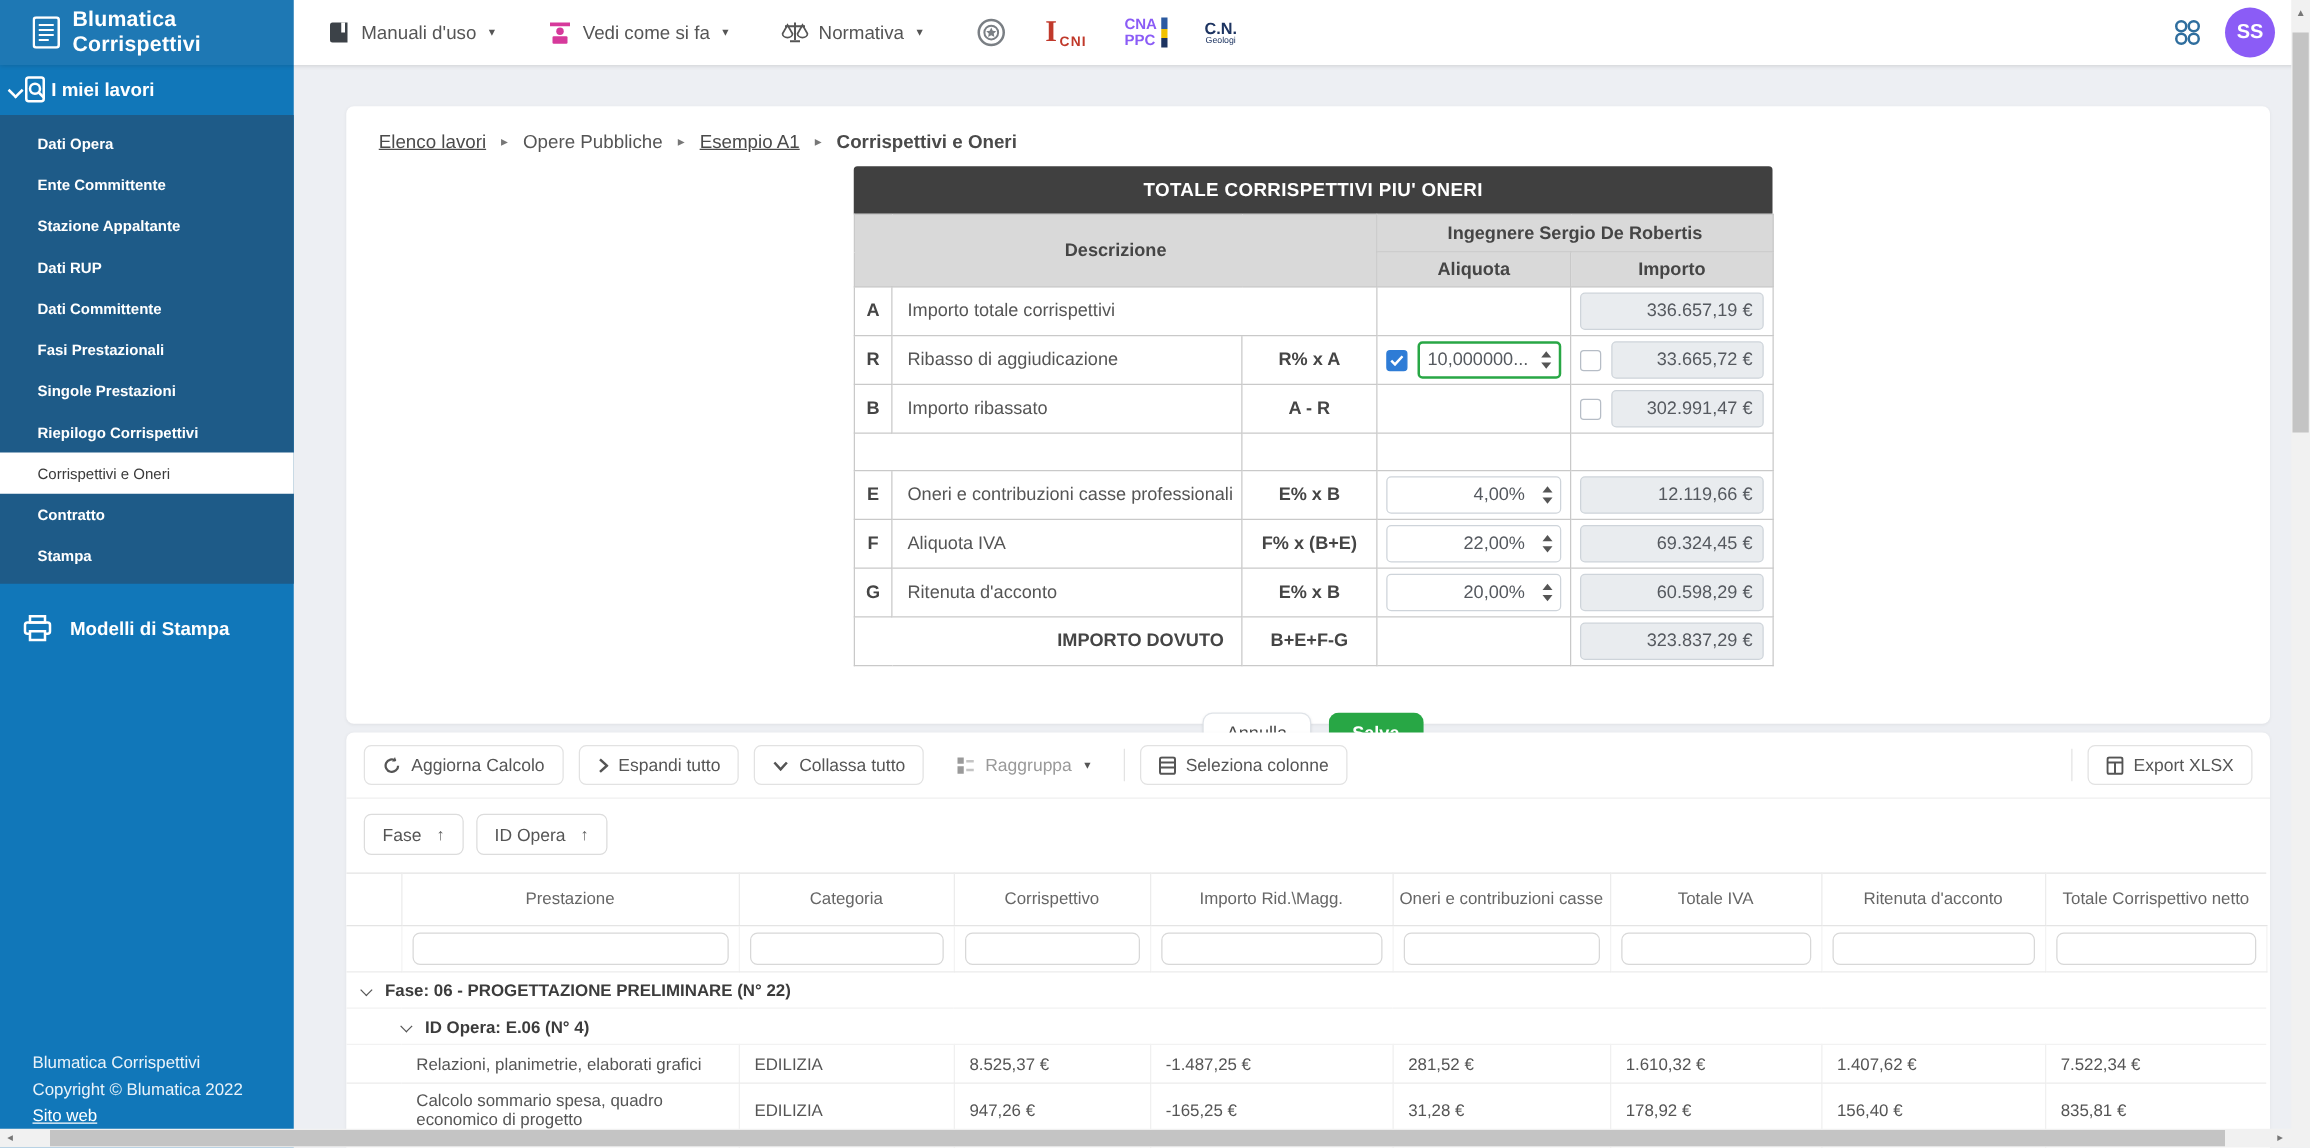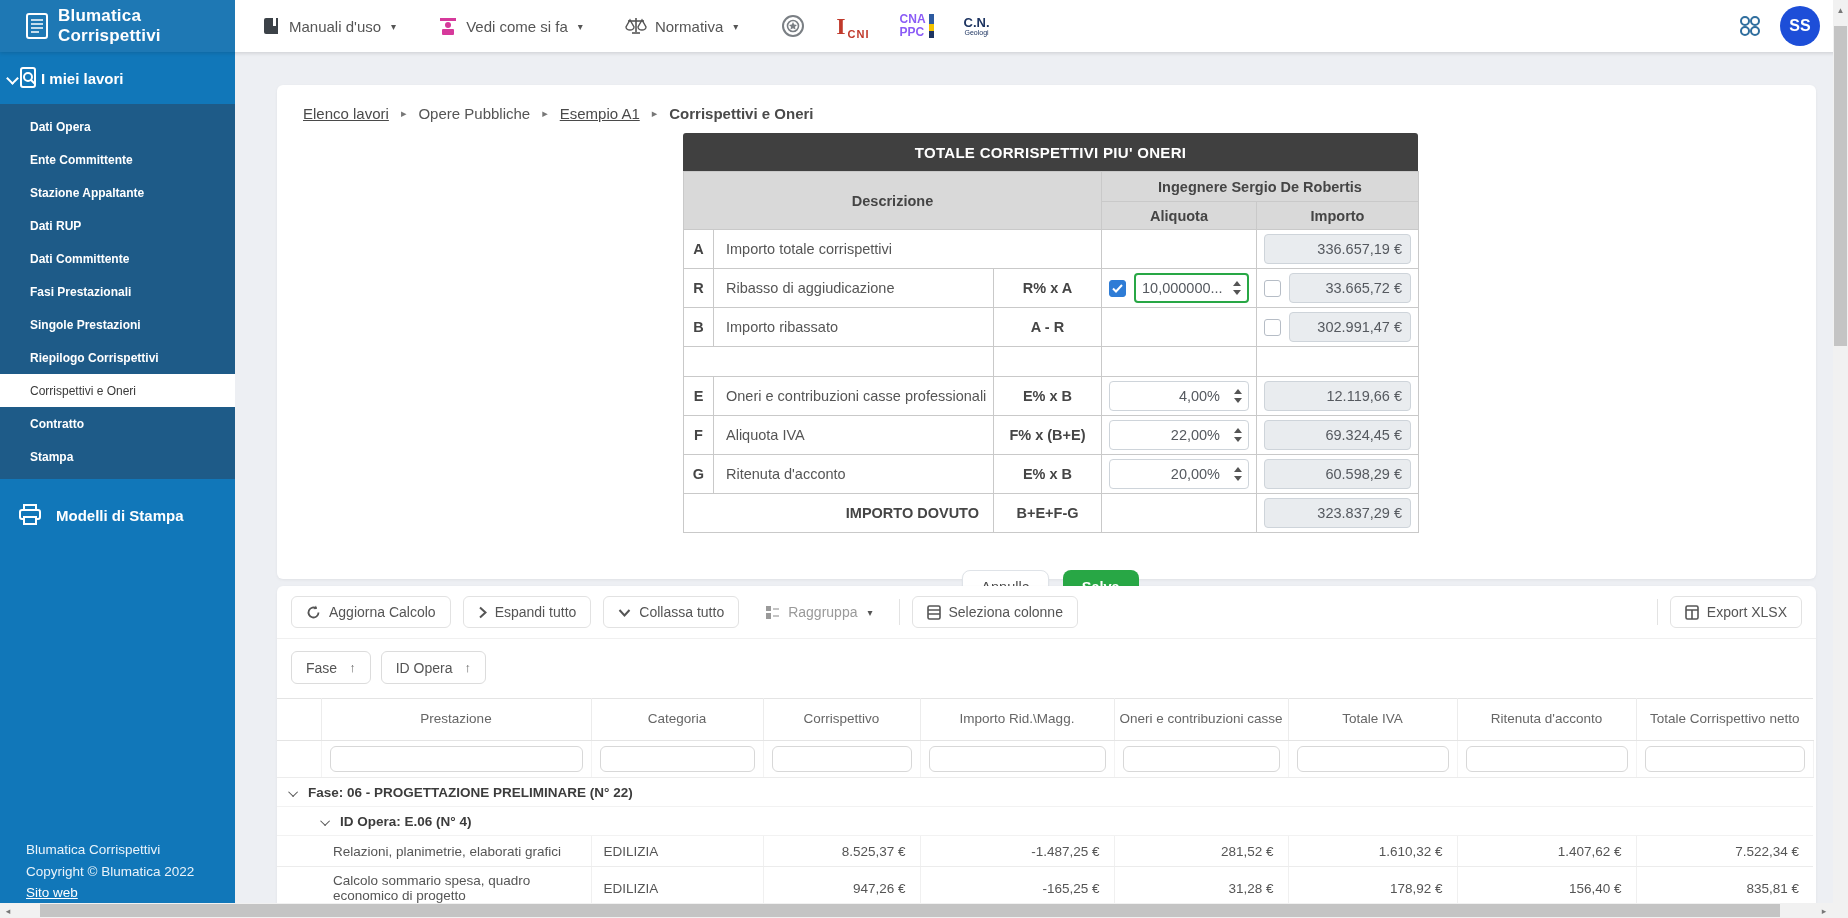--- a/index.html
+++ b/index.html
@@ -15,25 +15,25 @@
   .top-logos { display:flex; align-items:center; gap:30px; margin-left:42px; }
   .logo-cni { color:#c0392b; font-weight:700; display:flex; align-items:center; gap:2px; }
   .logo-cni .big-i { font-family:"Liberation Serif","DejaVu Serif",serif; font-size:24px; line-height:1; }
   .logo-cni .small { font-size:11px; letter-spacing:1px;margin-top:16px; }
   .logo-cna { color:#8b5cf6; font-weight:800; font-size:12px; line-height:1.05; display:flex; align-items:center; gap:3px; }
   .cna-bar { width:5px; height:24px; background:linear-gradient(#2c5aa0 0 40%, #f2c200 40% 70%, #1d3461 70% 100%); }
   .logo-cng { color:#1d3461; text-align:center; line-height:1; }
   .logo-cng .l1 { font-weight:800; font-size:13px; }
   .logo-cng .l2 { font-size:7px; }
   .top-right { margin-left:auto; display:flex; align-items:center; gap:18px; padding-right:28px; }
-  .avatar { width:40px; height:40px; border-radius:50%; background:#1d4ed8; color:#fff; font-size:16px; font-weight:700; display:flex; align-items:center; justify-content:center; }
+  .avatar { width:40px; height:40px; border-radius:50%; background:#8b5cf6; color:#fff; font-size:16px; font-weight:700; display:flex; align-items:center; justify-content:center; }
 
   
   .sidebar { position:absolute; left:0; top:52px; width:235px; height:866px; background:#1177b9; color:#fff; z-index:20; }
-  .side-section { display:flex; align-items:center; height:52px; padding-left:8px; font-size:15px; font-weight:700; }
+  .side-section { display:flex; align-items:center; height:40px; padding-left:8px; font-size:15px; font-weight:700; }
   .chev { width:9px; height:9px; border-left:2px solid #fff; border-bottom:2px solid #fff; transform:rotate(-45deg); display:inline-block; }
   .side-nav { background:#1e5b88; padding:6px 0; }
   .side-item { height:33px; display:flex; align-items:center; padding-left:30px; font-size:12px; font-weight:700; color:#fff; cursor:pointer; }
   .side-item.selected { background:#fff; color:#3a3a3a; font-weight:400; }
   .side-models { display:flex; align-items:center; gap:14px; height:48px; padding-left:18px; margin-top:12px; font-size:15px; font-weight:700; cursor:pointer; }
   .side-footer { position:absolute; left:0; bottom:14px; width:235px; padding-left:26px; font-size:13.5px; line-height:1.6; color:#eaf3fa; }
   .side-footer a { color:#fff; }
 
   
   .main { position:absolute; left:235px; top:52px; width:1598px; height:866px; }
@@ -89,21 +89,21 @@
   table.grid { width:1536px; border-collapse:collapse; table-layout:fixed; font-size:13.5px; color:#555; }
   table.grid th { font-weight:400; color:#666; border-top:1px solid #e4e4e4; border-bottom:1px solid #e4e4e4; border-right:1px solid #ececec; height:42px; text-align:center; line-height:1.25; background:#fff; }
   table.grid th:last-child { border-right:none; }
   .filter-cell { border-bottom:1px solid #ececec; border-right:1px solid #f3f3f3; padding:5px 8px; height:36px; }
   .filter-input { width:100%; height:26px; border:1px solid #d8d8d8; border-radius:6px; background:#fff; outline:none; padding:0 8px; font-size:13px; }
   .group-row td { font-weight:700; color:#3c3c3c; height:29px; border-bottom:1px solid #f2f2f2; }
   .g1 { padding-left:14px; }
   .g2 { padding-left:46px; }
   .gchev { width:7px; height:7px; border-left:1.6px solid #555; border-bottom:1.6px solid #555; transform:rotate(-45deg) translateY(-2px); display:inline-block; margin-right:10px; }
   td.dcell { border-bottom:1px solid #ececec; border-right:1px solid #f0f0f0; padding:5px 12px; }
-  td.dcell.money { text-align:right; padding-right:14px;margin-top:20px; }
+  td.dcell.money { padding-right:14px;margin-top:20px; }
   td.dcell.nob { border-right:none; }
   tr.drow { height:31px; }
   tr.drow2 { height:43px; }
 
   
   .hscroll { position:absolute; left:0; bottom:0; width:1848px; height:15px; background:#f1f1f1; z-index:40; }
   .hthumb { position:absolute; left:40px; top:1px; width:1740px; height:13px; background:#c4c4c4; }
   .harrow { position:absolute; top:0; width:16px; height:15px; display:flex; align-items:center; justify-content:center; color:#777; font-size:9px; }
   .vscroll { position:absolute; right:0; top:0; width:15px; height:918px; background:#f1f1f1; z-index:50; }
   .vthumb { position:absolute; left:1px; top:26px; width:13px; height:320px; background:#c4c4c4; }

